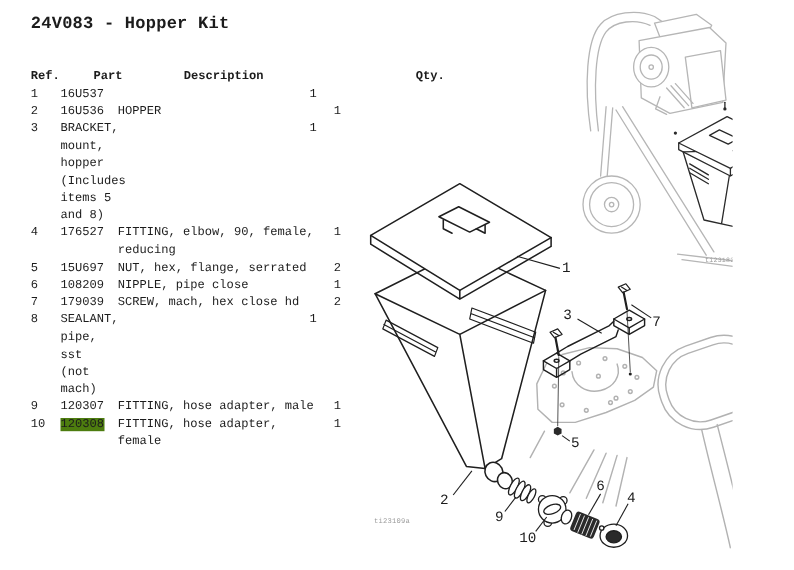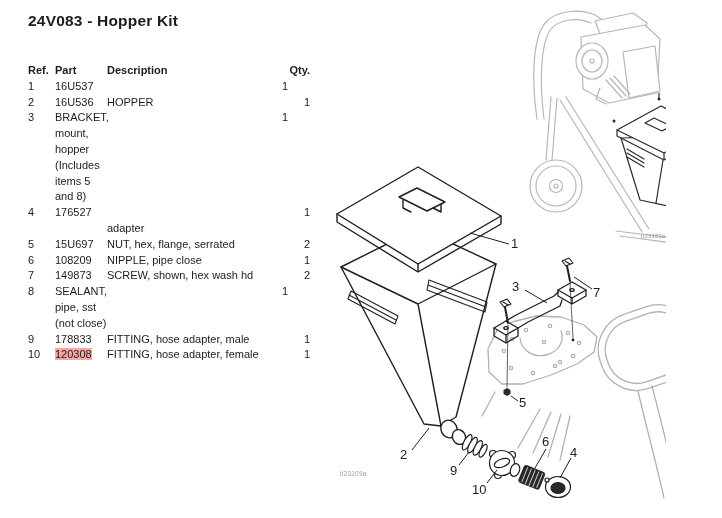--- a/index.html
+++ b/index.html
@@ -1,24 +1,24 @@
 <!DOCTYPE html>
 <html><head>
 <meta charset="utf-8">
 <style>
   html,body{margin:0;padding:0;background:#fff;}
   .canvas{position:relative;width:666px;height:518px;background:#fff;overflow:hidden;
-          font-family:Liberation Sans, sans-serif;color:#1c1c1c;border-radius:29px;}
+          font-family:Liberation Mono, monospace;color:#1c1c1c;border-radius:29px;}
   .title{position:absolute;left:28px;top:12px;font-size:15.5px;font-weight:bold;letter-spacing:.2px;}
   .tbl{position:absolute;left:28px;top:63px;width:282px;font-size:11px;line-height:15.8px;}
   .trow{display:grid;grid-template-columns:27px 52px 181px 22px;}
-  .trow.head{font-weight:bold;}
+  .trow.head{font-weight:bold;gap:30px;}
   .c-qty{text-align:right;}
   .d2:empty{display:none;}
-  .hl{background:#fca5a5;}
+  .hl{background:#4d7c0f;}
   .diagram{position:absolute;left:0;top:0;}
   .callout{position:absolute;font-size:13px;color:#1c1c1c;}
   .watermark{position:absolute;font-size:6.5px;color:#9a9a9a;letter-spacing:.2px;}
   svg *{vector-effect:non-scaling-stroke;}
 </style>
 </head>
 <body>
 
 <div class="canvas">
 
@@ -44,49 +44,49 @@
       <span class="c-qty">1</span>
     </div>
     <div class="trow">
       <span class="c-ref">3</span>
       <span class="c-desc"><span class="d1">BRACKET, mount, hopper</span><br><span class="d2">(Includes items 5 and 8)</span></span>
       <span class="c-qty">1</span>
     </div>
     <div class="trow">
       <span class="c-ref">4</span>
       <span class="c-part">176527</span>
-      <span class="c-desc"><br><span class="d2">adapter</span></span>
+      <span class="c-desc"><span class="d1">FITTING, elbow, 90, female,</span><br><span class="d2">reducing</span></span>
       <span class="c-qty">1</span>
     </div>
     <div class="trow">
       <span class="c-ref">5</span>
       <span class="c-part">15U697</span>
       <span class="c-desc"><span class="d1">NUT, hex, flange, serrated</span></span>
       <span class="c-qty">2</span>
     </div>
     <div class="trow">
       <span class="c-ref">6</span>
       <span class="c-part">108209</span>
       <span class="c-desc"><span class="d1">NIPPLE, pipe close</span></span>
       <span class="c-qty">1</span>
     </div>
     <div class="trow">
       <span class="c-ref">7</span>
-      <span class="c-part">149873</span>
-      <span class="c-desc"><span class="d1">SCREW, shown, hex wash hd</span></span>
+      <span class="c-part">179039</span>
+      <span class="c-desc"><span class="d1">SCREW, mach, hex close hd</span></span>
       <span class="c-qty">2</span>
     </div>
     <div class="trow">
       <span class="c-ref">8</span>
-      <span class="c-desc"><span class="d1">SEALANT, pipe, sst</span><br><span class="d2">(not close)</span></span>
+      <span class="c-desc"><span class="d1">SEALANT, pipe, sst</span><br><span class="d2">(not mach)</span></span>
       <span class="c-qty">1</span>
     </div>
     <div class="trow">
       <span class="c-ref">9</span>
-      <span class="c-part">178833</span>
+      <span class="c-part">120307</span>
       <span class="c-desc"><span class="d1">FITTING, hose adapter, male</span></span>
       <span class="c-qty">1</span>
     </div>
     <div class="trow">
       <span class="c-ref">10</span>
       <span class="c-part"><span class="hl">120308</span></span>
       <span class="c-desc"><span class="d1">FITTING, hose adapter, female</span></span>
       <span class="c-qty">1</span>
     </div>
   </div>

